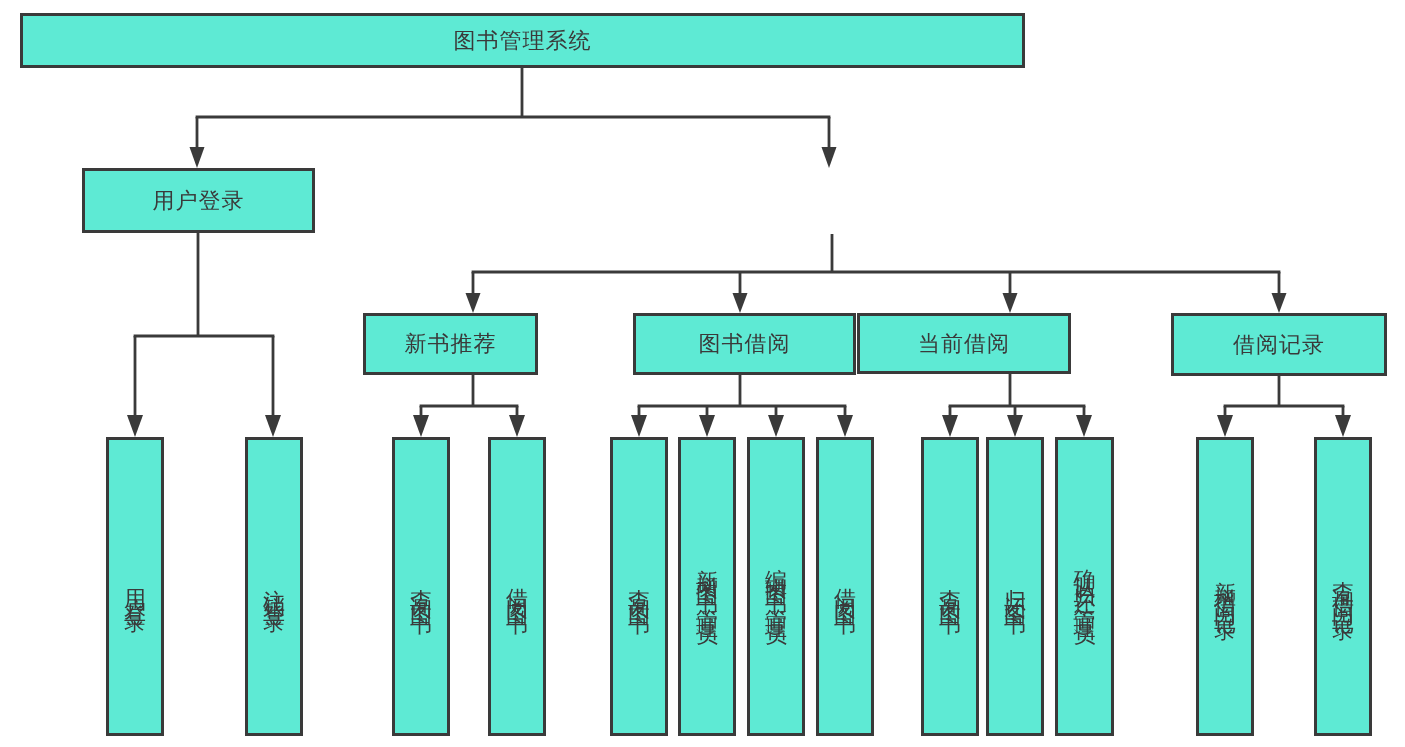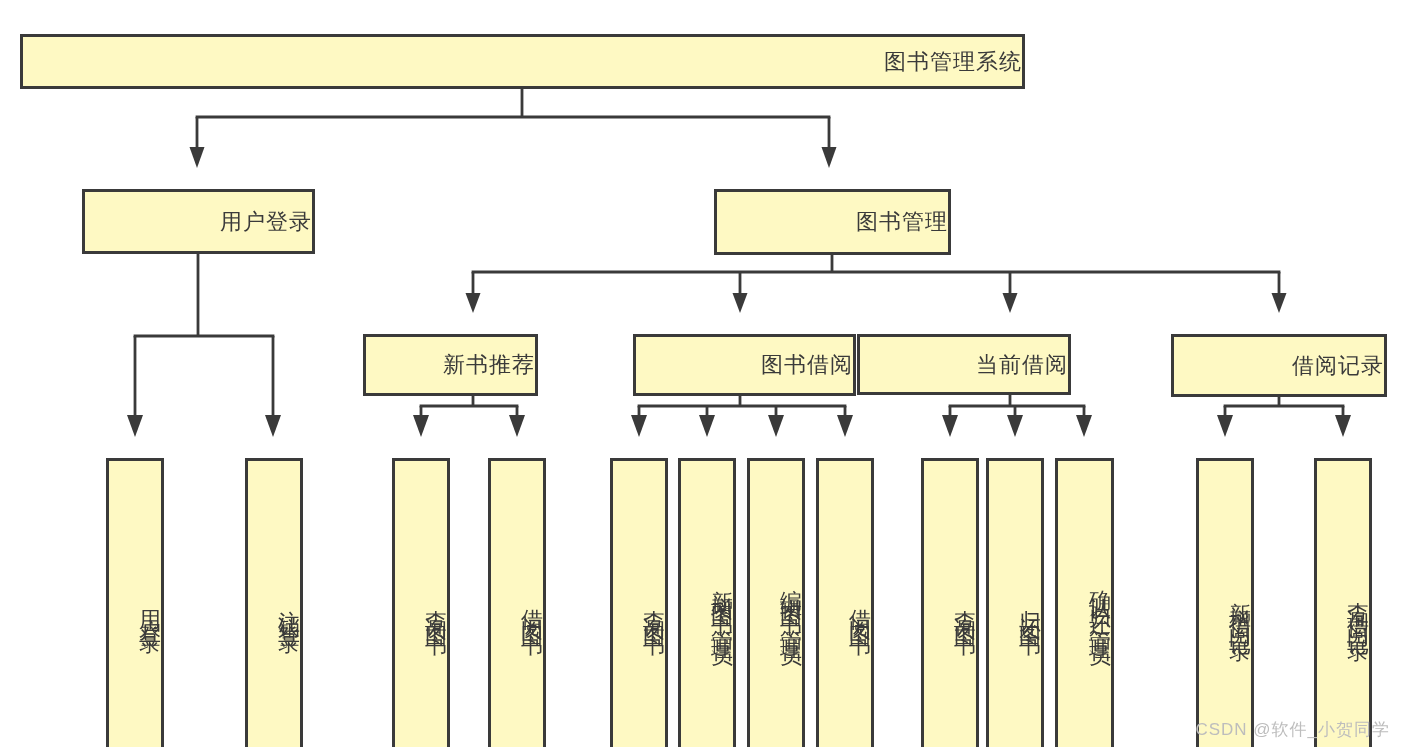--- a/index.html
+++ b/index.html
@@ -8,27 +8,26 @@
     width:1405px;height:747px;
     background:#ffffff;
     font-family:"Liberation Sans",sans-serif;
     overflow:hidden;
   }
   #wires{position:absolute;left:0;top:0;width:1405px;height:747px;}
   .box{
     position:absolute;
     box-sizing:border-box;
     border:3px solid #3a3a3a;
-    background:#fef9c3;
+    background:#5eead4;
     display:flex;
     align-items:center;
-    justify-content:flex-end;
+    justify-content:center;
     color:#3a3a3a;
     font-size:22px;
-    margin-top:21px;
   }
   .box.h span{white-space:nowrap;letter-spacing:1px;}
   .box.v span{
     writing-mode:vertical-rl;
     text-orientation:mixed;
     letter-spacing:8px;
     line-height:1;
     white-space:nowrap;
   }
   #watermark{
@@ -110,23 +109,20 @@
     <polygon points="1335,415 1351,415 1343,437" stroke="none"></polygon>
   </svg>
 
   <div class="box h" style="left:20px;top:13px;width:1005px;height:55px">
     <span>图书管理系统</span>
   </div>
 
   <div class="box h" style="left:82px;top:168px;width:233px;height:65px">
     <span>用户登录</span>
   </div>
-  <div class="box h" style="left:714px;top:168px;width:237px;height:66px">
-    <span>图书管理</span>
-  </div>
 
   <div class="box h" style="left:363px;top:313px;width:175px;height:62px">
     <span>新书推荐</span>
   </div>
   <div class="box h" style="left:633px;top:313px;width:223px;height:62px">
     <span>图书借阅</span>
   </div>
   <div class="box h" style="left:857px;top:313px;width:214px;height:61px">
     <span>当前借阅</span>
   </div>
@@ -171,15 +167,14 @@
     <span>确认归还（管理员）</span>
   </div>
 
   <div class="box v" style="left:1196px;top:437px;width:58px;height:299px">
     <span>新增借阅记录</span>
   </div>
   <div class="box v" style="left:1314px;top:437px;width:58px;height:299px">
     <span>查询借阅记录</span>
   </div>
 
-  <div id="watermark">CSDN @软件_小贺同学</div>
 
 </div>
 
 </body></html>

